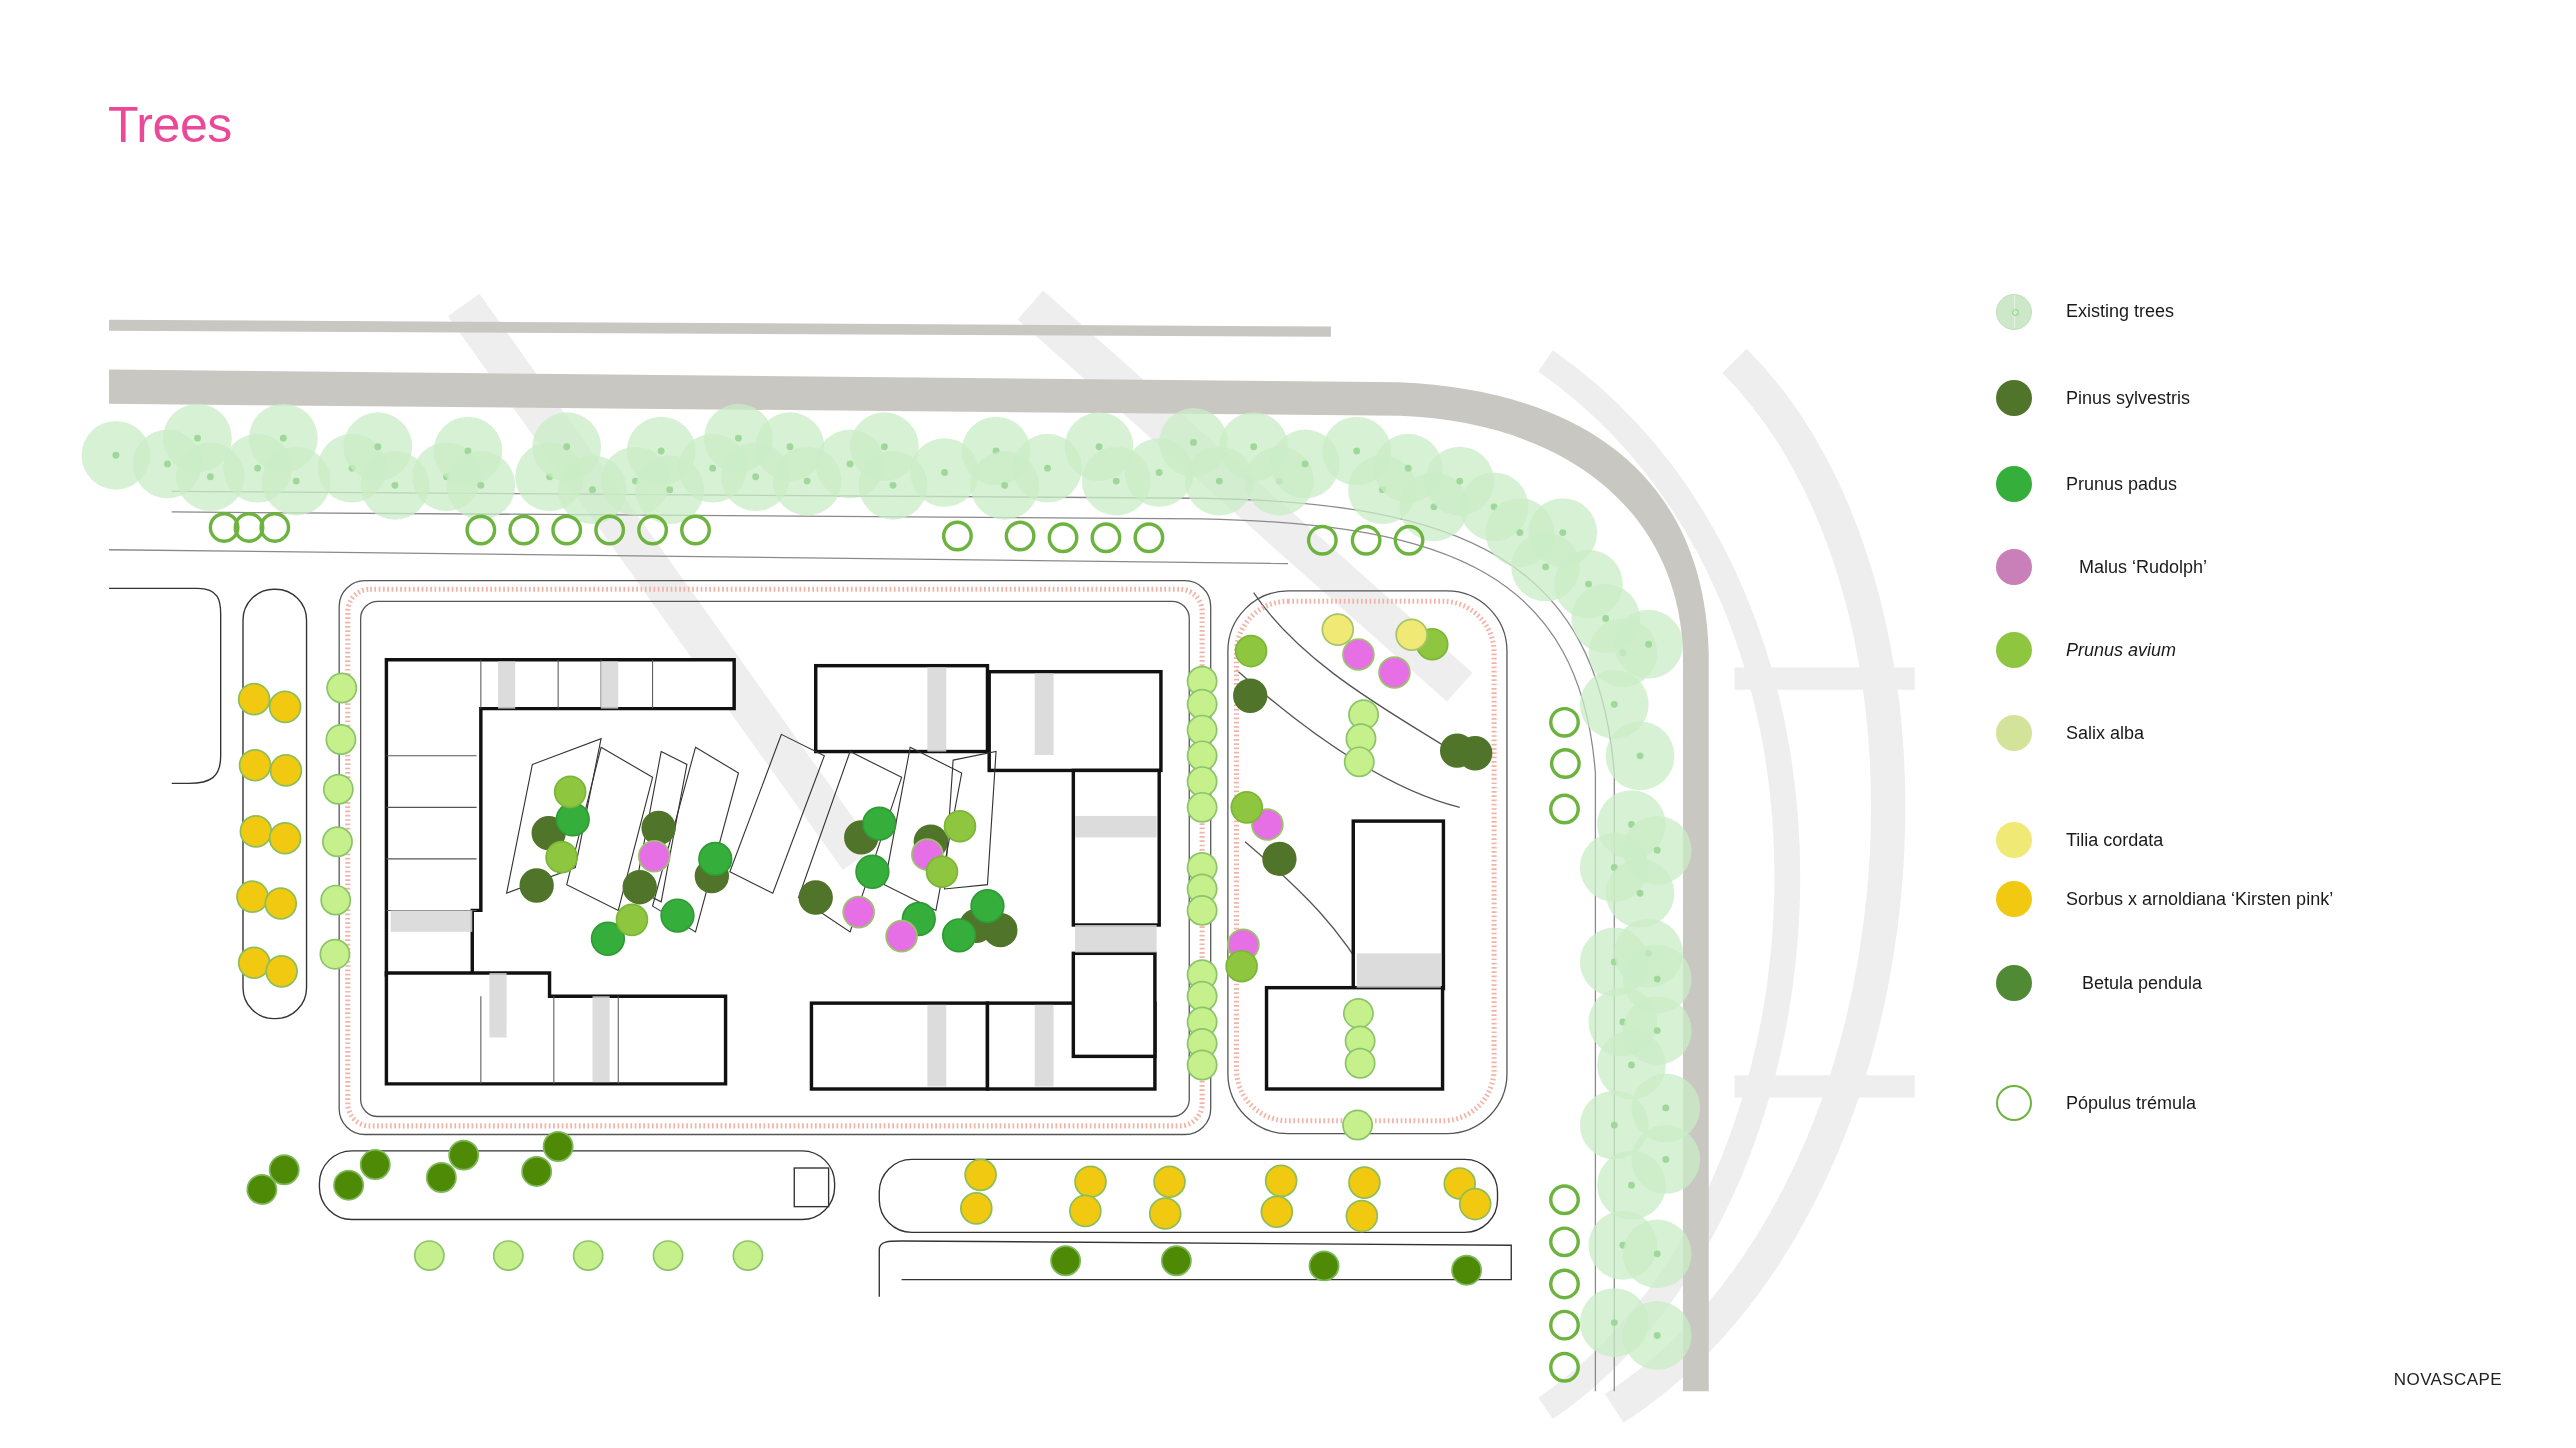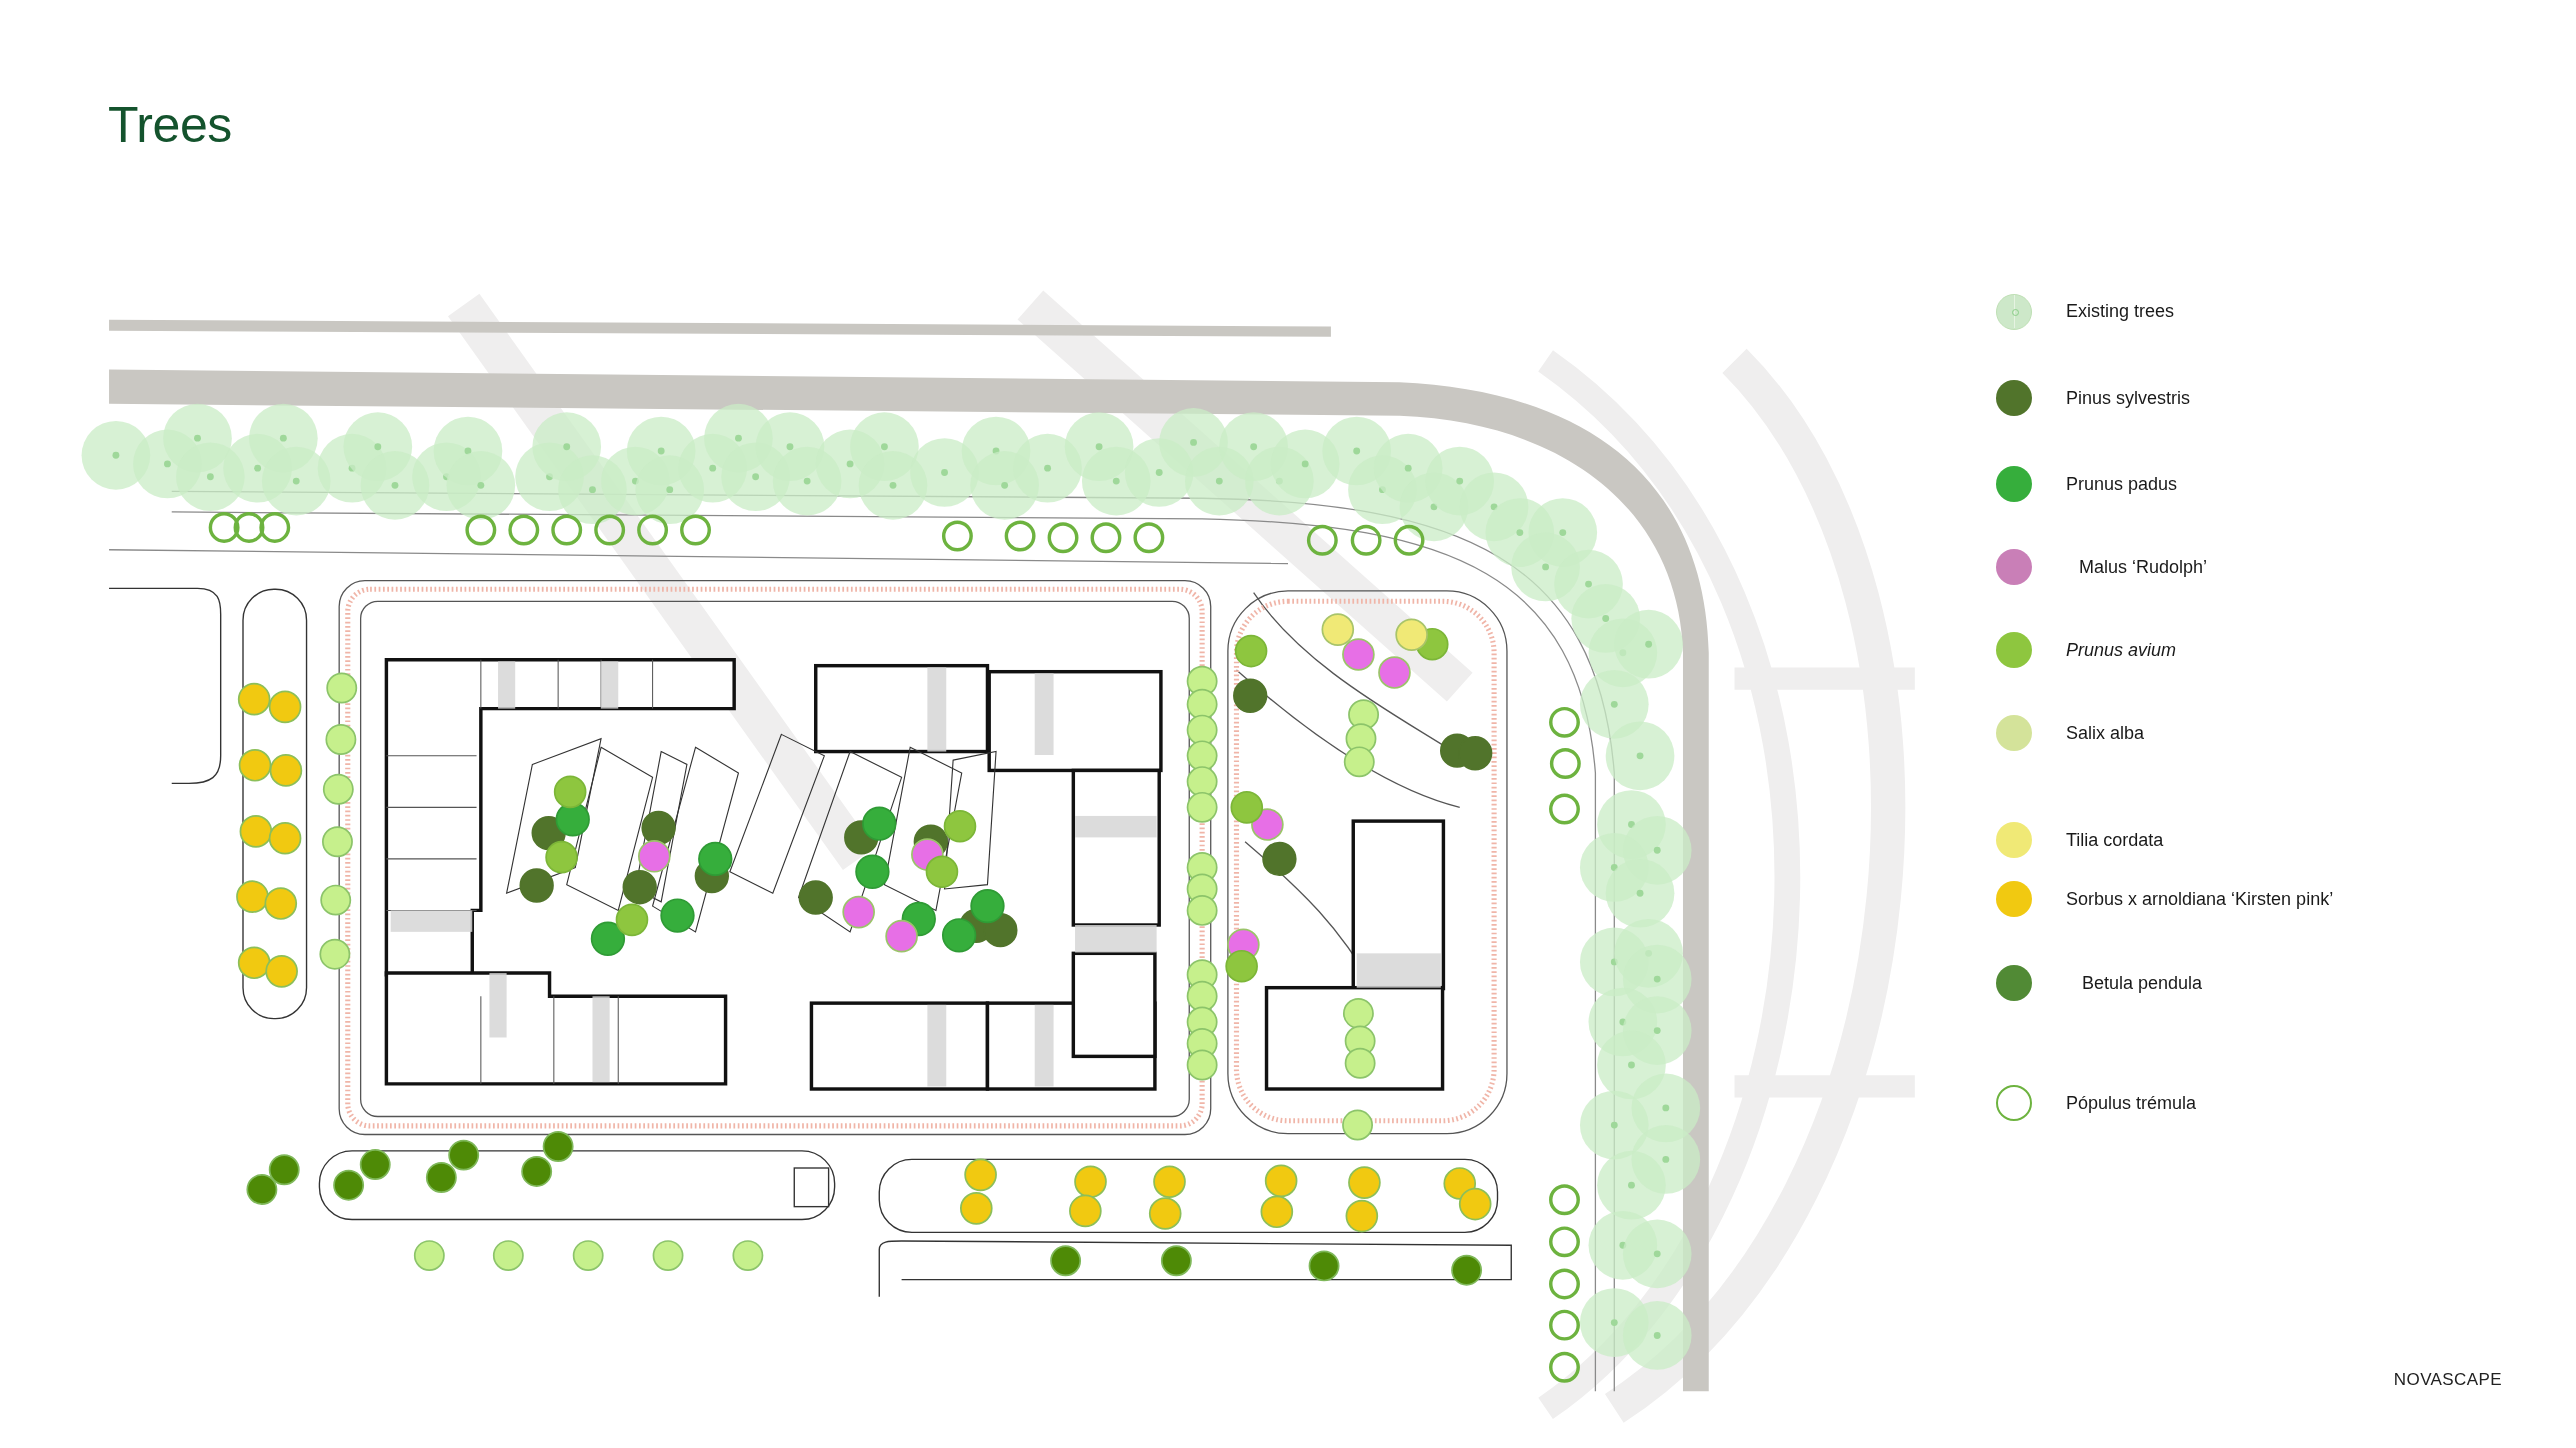--- a/index.html
+++ b/index.html
@@ -1,19 +1,19 @@
 <!DOCTYPE html>
 <html style="font-size:13.7px"><head>
 <meta charset="utf-8">
 <style>
   html, body { margin: 0; padding: 0; background: #ffffff; }
   body { width: 2576px; height: 1449px; position: relative; overflow: hidden;
          font-family: "Liberation Sans", sans-serif; color: #1a1a1a; }
   .page-title { position: absolute; left: 108px; top: 96px; font-size: 50px;
-                font-weight: 400; letter-spacing: -0.4px; color: #14532d; margin: 0; }
+                font-weight: 400; letter-spacing: -0.4px; color: #ec4899; margin: 0; }
   .plan { position: absolute; left: 0; top: 0; width: 2576px; height: 1449px; }
   .legend { position: absolute; left: 1996px; top: 292px; width: 550px; }
   .legend-item { position: absolute; left: 0; height: 38px; display: flex; align-items: center; }
   .legend-swatch { width: 36px; height: 36px; border-radius: 50%; box-sizing: border-box; flex: none; position: relative; }
   .legend-swatch.existing { background: #cde8c9; border: 1.7px solid #bfe0b5; }
   .legend-swatch.existing::after { content: ""; position: absolute; left: 14.6px; top: 13.7px; width: 5.2px; height: 5.2px;
         border: 1.3px solid #8ccf8a; border-radius: 50%; }
   .legend-swatch.existing::before { content: ""; position: absolute; left: 17px; top: 0; width: 0.9px; height: 33px; background: #e6f3e2; }
   .legend-swatch.outline { background: #fff; border: 2.6px solid #6db33f; }
   .legend-label { margin-left: 34px; font-size: 18px; color: #1a1a1a; white-space: nowrap; }

